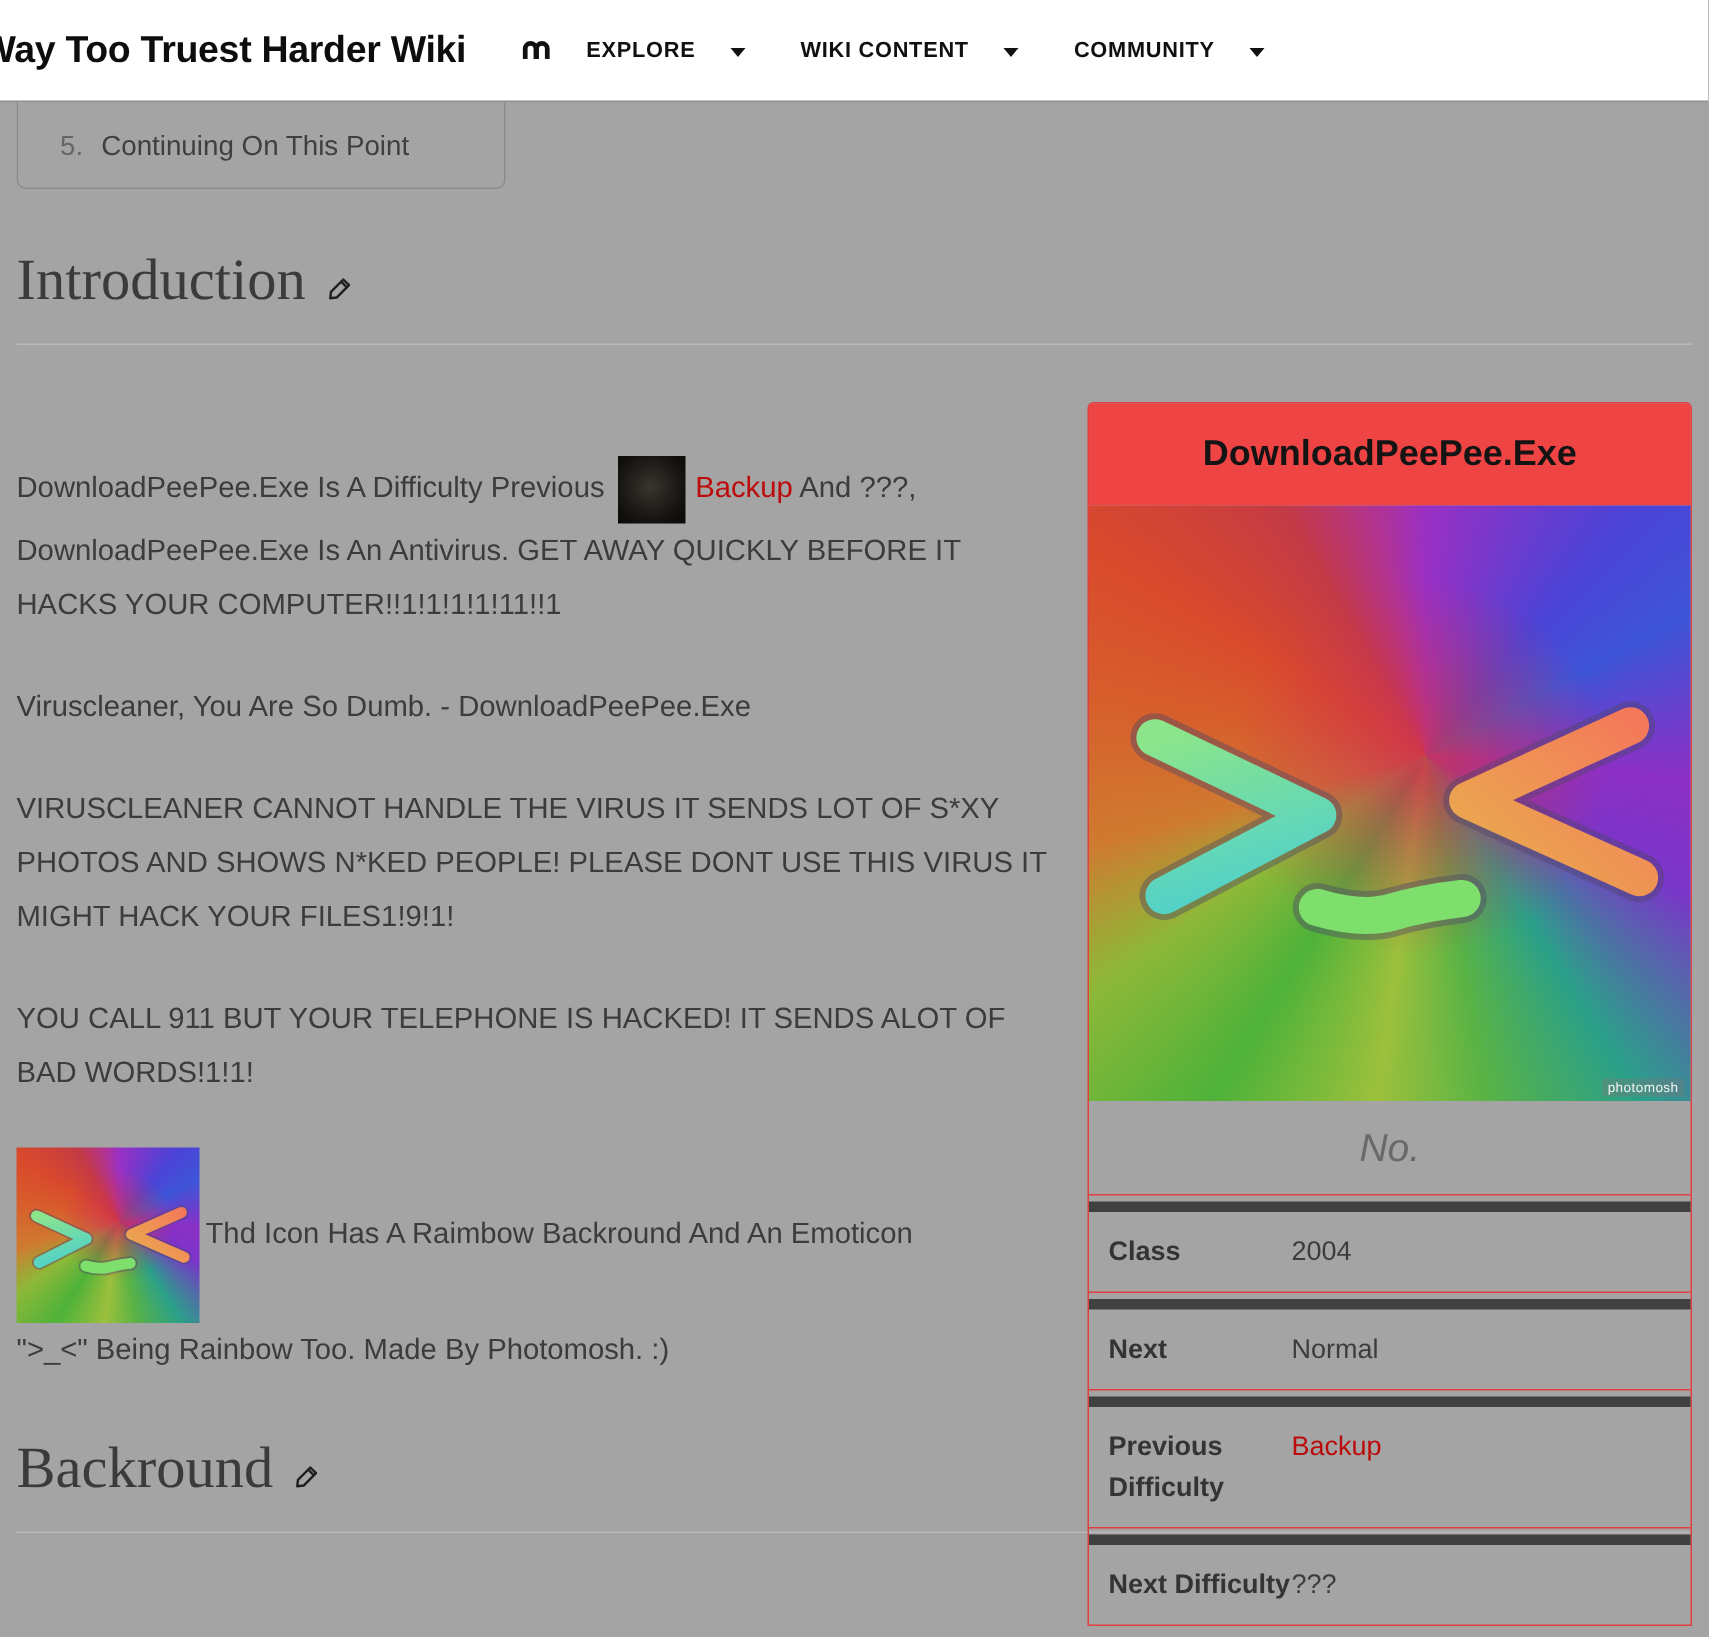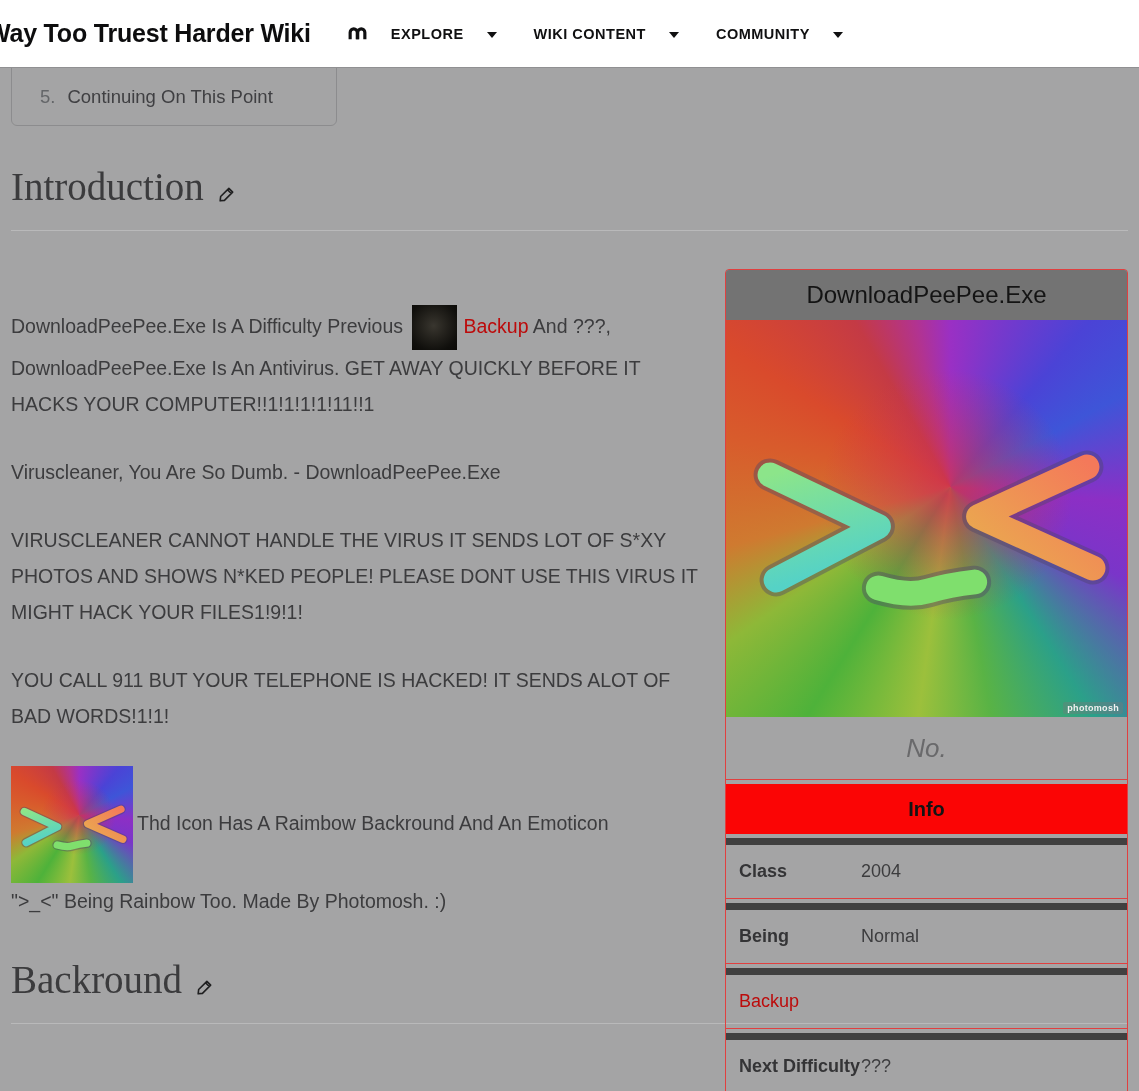--- a/index.html
+++ b/index.html
@@ -64,36 +64,36 @@
     background:
       radial-gradient(circle at 55% 44%, rgba(206,52,80,.9) 0%, rgba(206,52,80,.55) 14%, rgba(206,52,80,0) 40%),
       conic-gradient(from 0deg at 56% 42%,
         #9a30c4, #4b43d6 40deg, #3e55d8 62deg, #8c2fc5 95deg, #7a35c9 118deg,
         #2ba089 148deg, #59b345 170deg, #9cc03c 188deg, #4eb23a 212deg,
         #8eb838 235deg, #cf7a30 255deg, #d85c2c 282deg, #d94a2c 302deg,
         #c43a45 330deg, #b23390 348deg, #9a30c4 360deg);
   }
   .mosh-img svg{position:absolute;inset:0;width:100%;height:100%;}
   .watermark{
-    position:absolute;right:4px;bottom:3px;font-size:9px;font-weight:700;color:#f2f2f2;
+    position:absolute;right:4px;bottom:3px;font-size:9px;font-weight:400;color:#f2f2f2;
     background:rgba(120,120,120,.38);padding:1px 4px;border-radius:2px;letter-spacing:.3px;
   }
   .icon-img{
     width:122px;height:117px;display:inline-block;vertical-align:middle;
     position:relative;overflow:hidden;margin-right:4px;cursor:pointer;
   }
   
   .infobox{
     float:right;width:403px;box-sizing:border-box;
     margin:38px 0 24px 18px;
     border:1px solid #e04040;border-radius:4px 4px 0 0;
   }
   .ib-title{
-    height:50px;background:#737373;display:flex;align-items:center;justify-content:center;
-    font-size:24px;font-weight:400;color:#141414;border-radius:3px 3px 0 0;
+    height:68px;background:#ef4444;display:flex;align-items:center;justify-content:center;
+    font-size:24px;font-weight:700;color:#141414;border-radius:3px 3px 0 0;
   }
   .ib-image{height:397px;cursor:pointer;}
   .ib-caption{
     height:62px;display:flex;align-items:center;justify-content:center;
     font-style:italic;font-size:26px;color:#69696b;
     border-bottom:1px solid #e04040;margin-bottom:4px;
   }
   .ib-header{
     height:50px;background:#fb0505;display:flex;align-items:center;justify-content:center;
     font-size:20px;font-weight:800;color:#141414;margin-bottom:4px;
@@ -176,31 +176,31 @@
             <polyline points="360,148 252,198 366,250" stroke="url(#eyeR)"></polyline>
             <path d="M152,270 q 30,9 50,3 t 46,-9" stroke="#7fdf6d"></path>
           </g>
         </g>
       </svg>
       <span class="watermark">photomosh</span>
     </div>
 
     <div class="ib-caption">No.</div>
 
-    <div class="ib-header">Info</div>
 
     <div class="ib-row">
       <div class="ib-label">Class</div>
       <div class="ib-value">2004</div>
     </div>
     <div class="ib-row">
-      <div class="ib-label">Being</div>
+      <div class="ib-label">Next</div>
       <div class="ib-value">Normal</div>
     </div>
     <div class="ib-row">
+      <div class="ib-label">Previous Difficulty</div>
       <div class="ib-value"><a class="red-link">Backup</a></div>
     </div>
     <div class="ib-row">
       <div class="ib-label">Next Difficulty</div>
       <div class="ib-value">???</div>
     </div>
   </aside>
 
   <p class="body-p p-first"><span>DownloadPeePee.Exe Is A Difficulty Previous </span><span class="dark-thumb"></span><a class="red-link">Backup</a><span> And ???, DownloadPeePee.Exe Is An Antivirus. GET AWAY QUICKLY BEFORE IT HACKS YOUR COMPUTER!!1!1!1!1!11!!1</span></p>
 

